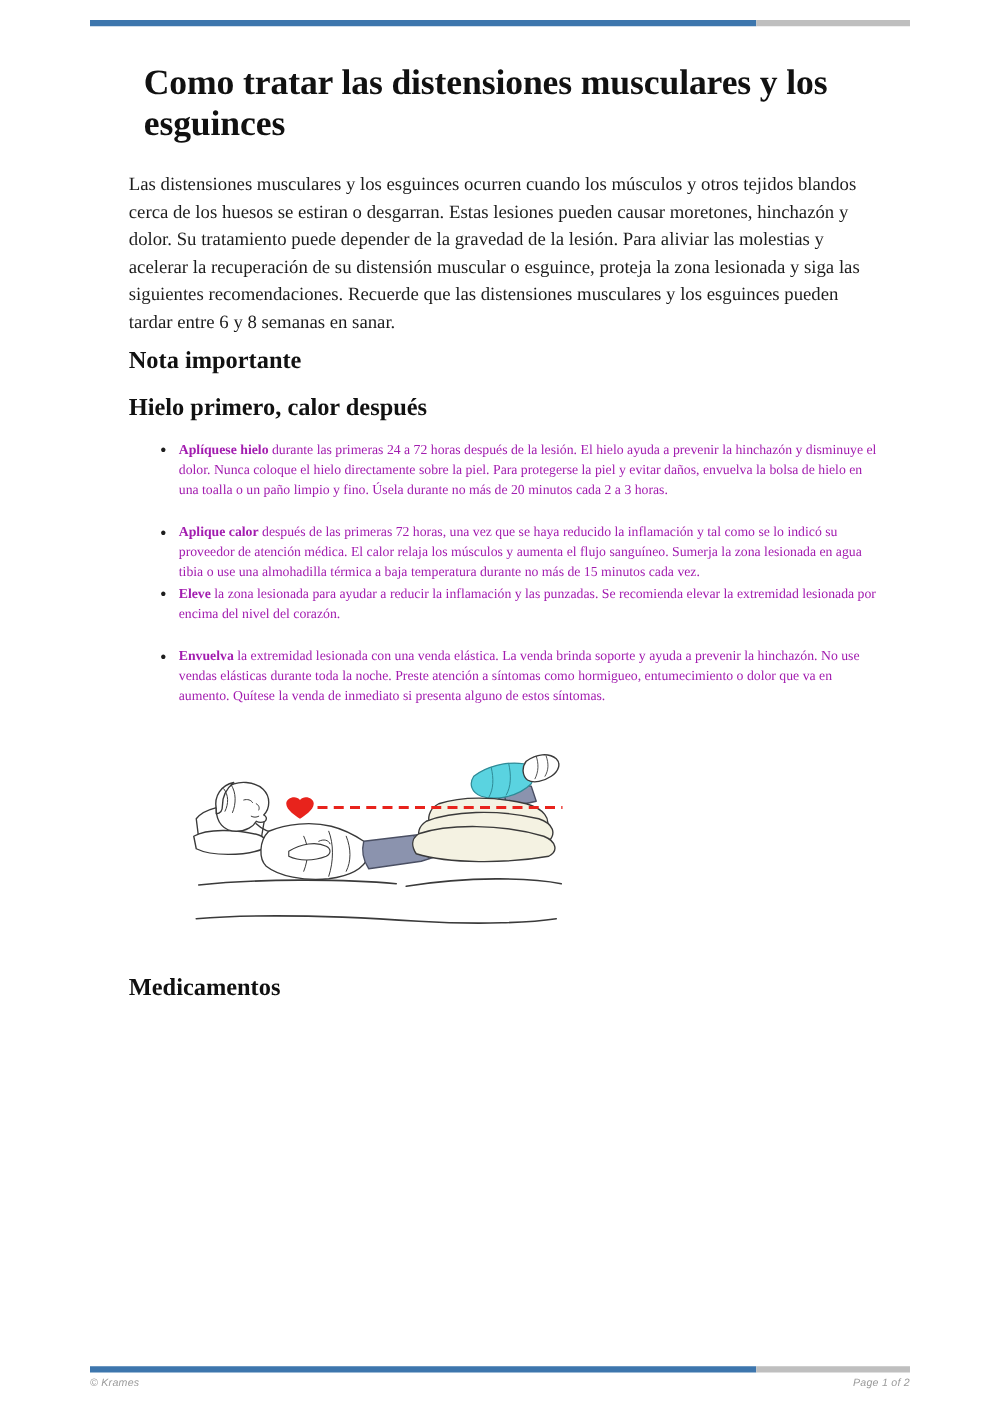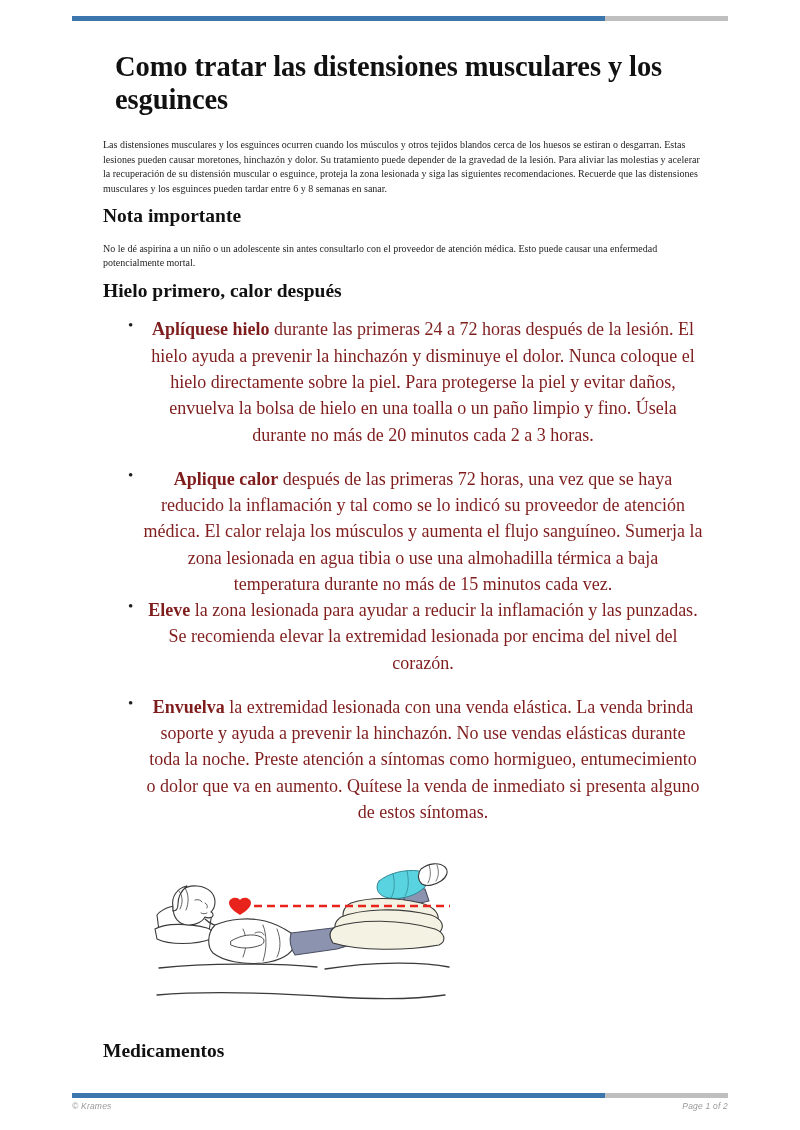--- a/index.html
+++ b/index.html
@@ -65,39 +65,38 @@
 
   h2.sec-title {
     font-size: 19.5px;
     line-height: 1.2;
     font-weight: bold;
     margin: 8px 0 14px 0;
     color: #111111;
   }
 
   p.body-text {
-    font-size: 10px;
+    font-size: 15px;
     line-height: 1.46;
     margin: 0 0 6px 0;
     color: #1d1d1d;
   }
 
   ul.bullets {
     list-style: none;
     margin: 0;
     padding: 0;
   }
   ul.bullets > li {
     position: relative;
     padding-left: 40px;
     margin: 0 0 18px 0;
-    font-size: 18px;
+    font-size: 11px;
     line-height: 1.46;
-    color: #7f1d1d;
-    text-align: center;
+    color: #a21caf;
   }
   ul.bullets > li:last-child { margin-bottom: 0; }
   ul.bullets > li::before {
     content: "\2022";
     position: absolute;
     left: 25px;
     top: -1px;
     font-size: 15px;
     color: #1d1d1d;
   }
@@ -137,21 +136,20 @@
     <div class="rule-grey"></div>
   </div>
 
   <div class="content">
 
     <h1 class="doc-title">Como tratar las distensiones musculares y los esguinces</h1>
 
     <p class="body-text">Las distensiones musculares y los esguinces ocurren cuando los músculos y otros tejidos blandos cerca de los huesos se estiran o desgarran. Estas lesiones pueden causar moretones, hinchazón y dolor. Su tratamiento puede depender de la gravedad de la lesión. Para aliviar las molestias y acelerar la recuperación de su distensión muscular o esguince, proteja la zona lesionada y siga las siguientes recomendaciones. Recuerde que las distensiones musculares y los esguinces pueden tardar entre 6 y 8 semanas en sanar.</p>
 
     <h2 class="sec-title">Nota importante</h2>
-    <p class="body-text">No le dé aspirina a un niño o un adolescente sin antes consultarlo con el proveedor de atención médica. Esto puede causar una enfermedad potencialmente mortal.</p>
 
     <h2 class="sec-title">Hielo primero, calor después</h2>
     <ul class="bullets">
       <li><span class="lead">Aplíquese hielo</span><span> durante las primeras 24 a 72 horas después de la lesión. El hielo ayuda a prevenir la hinchazón y disminuye el dolor. Nunca coloque el hielo directamente sobre la piel. Para protegerse la piel y evitar daños, envuelva la bolsa de hielo en una toalla o un paño limpio y fino. Úsela durante no más de 20 minutos cada 2 a 3 horas.</span></li>
       <li><span class="lead">Aplique calor</span><span> después de las primeras  72 horas, una vez que se haya reducido la inflamación y tal como se lo indicó su proveedor de atención médica. El calor relaja los músculos y aumenta el flujo sanguíneo. Sumerja la zona lesionada en agua tibia o use una almohadilla térmica a baja temperatura durante no más de  15 minutos cada vez.</span></li>
     </ul>
 
     <ul class="bullets">
       <li><span class="lead">Eleve</span><span> la zona lesionada para ayudar a reducir la inflamación y las punzadas. Se recomienda elevar la extremidad lesionada por encima del nivel del corazón.</span></li>
       <li><span class="lead">Envuelva</span><span> la extremidad lesionada con una venda elástica. La venda brinda soporte y ayuda a prevenir la hinchazón. No use vendas elásticas durante toda la noche. Preste atención a síntomas como hormigueo, entumecimiento o dolor que va en aumento. Quítese la venda de inmediato si presenta alguno de estos síntomas.</span></li>

